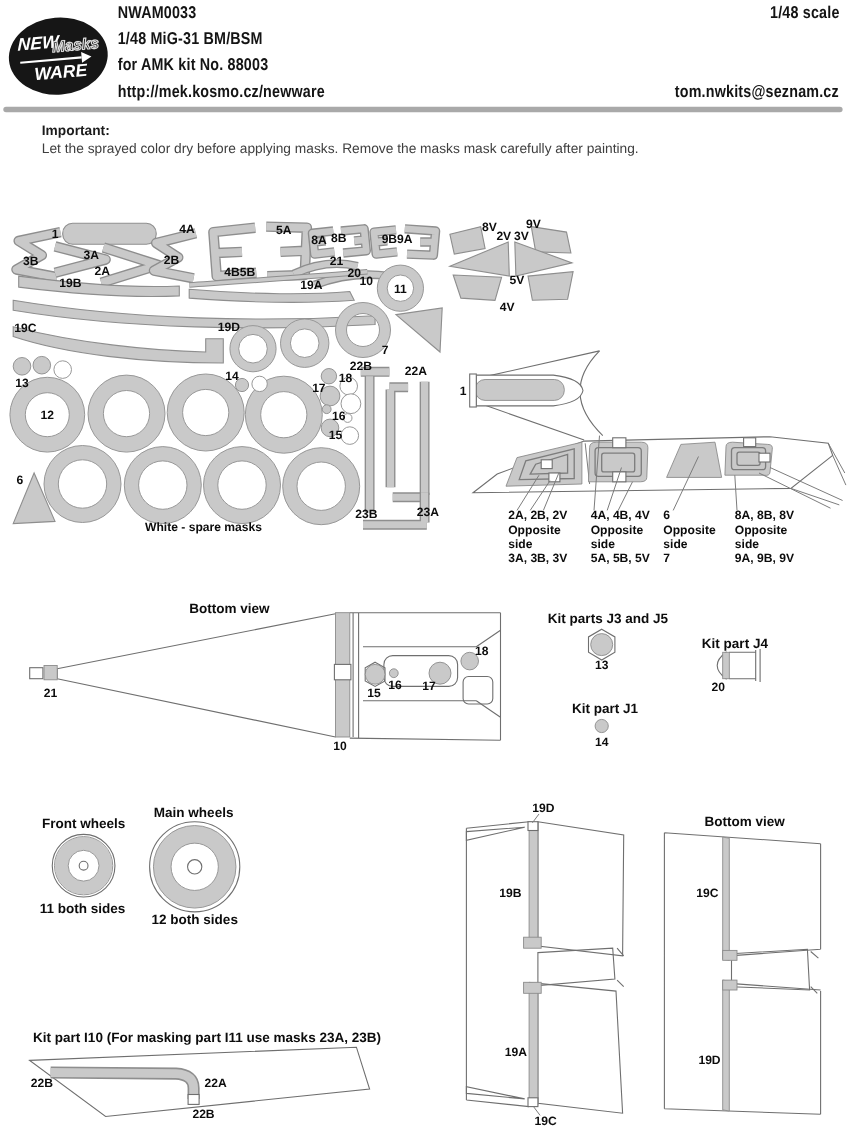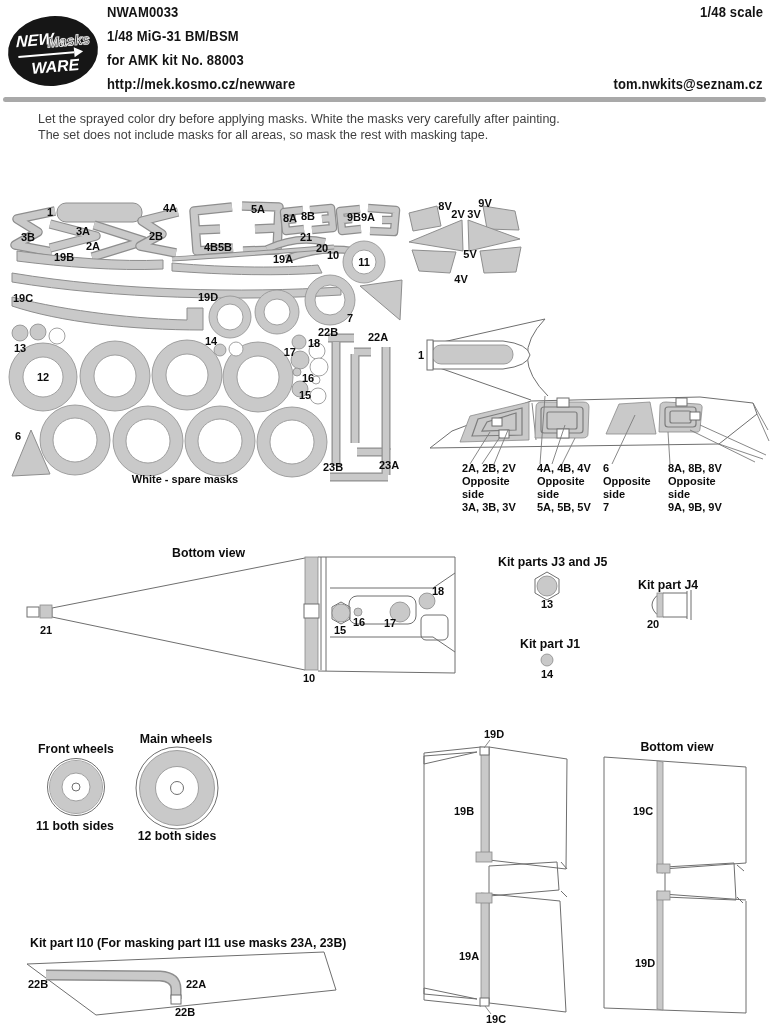--- a/index.html
+++ b/index.html
@@ -53,22 +53,22 @@
   </div>
   <div class="hdr" style="left:107px;top:3px">NWAM0033</div>
   <div class="hdr" style="left:107px;top:27px">1/48 MiG-31 BM/BSM</div>
   <div class="hdr" style="left:107px;top:51px">for AMK kit No. 88003</div>
   <div class="hdr" style="left:107px;top:75px">http://mek.kosmo.cz/newware</div>
   <div class="hdr r" style="right:8px;top:3px">1/48 scale</div>
   <div class="hdr r" style="right:8px;top:75px">tom.nwkits@seznam.cz</div>
   <div class="divider"></div>
 
   <div class="imp">
-    <div>Let the sprayed color dry before applying masks. White the masks very carefully after painting.</div>
-    <div>The set does not include masks for all areas, so mask the rest with masking tape.</div>
+    <div class="b">Important:</div>
+    <div>Let the sprayed color dry before applying masks. Remove the masks mask carefully after painting.</div>
   </div>
 
   <svg width="771" height="1024" viewBox="0 0 771 1024" style="position:absolute;left:0;top:0">
 
     <g>
 
       <rect class="mf" x="57" y="203" width="85" height="19" rx="9"></rect>
 
       <g>
         <path class="mo" stroke-width="9.5" d="M55,211 L17,219 L38,232 L15,245 L52,252"></path>

